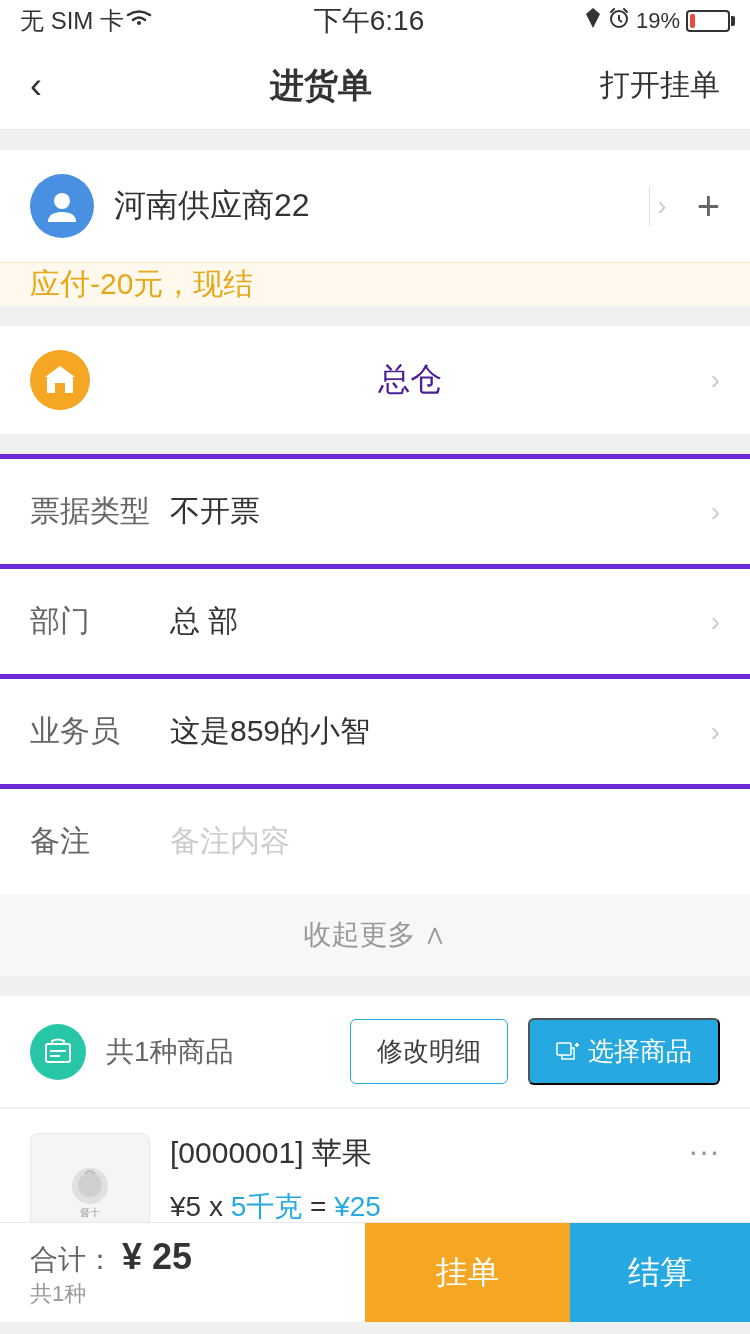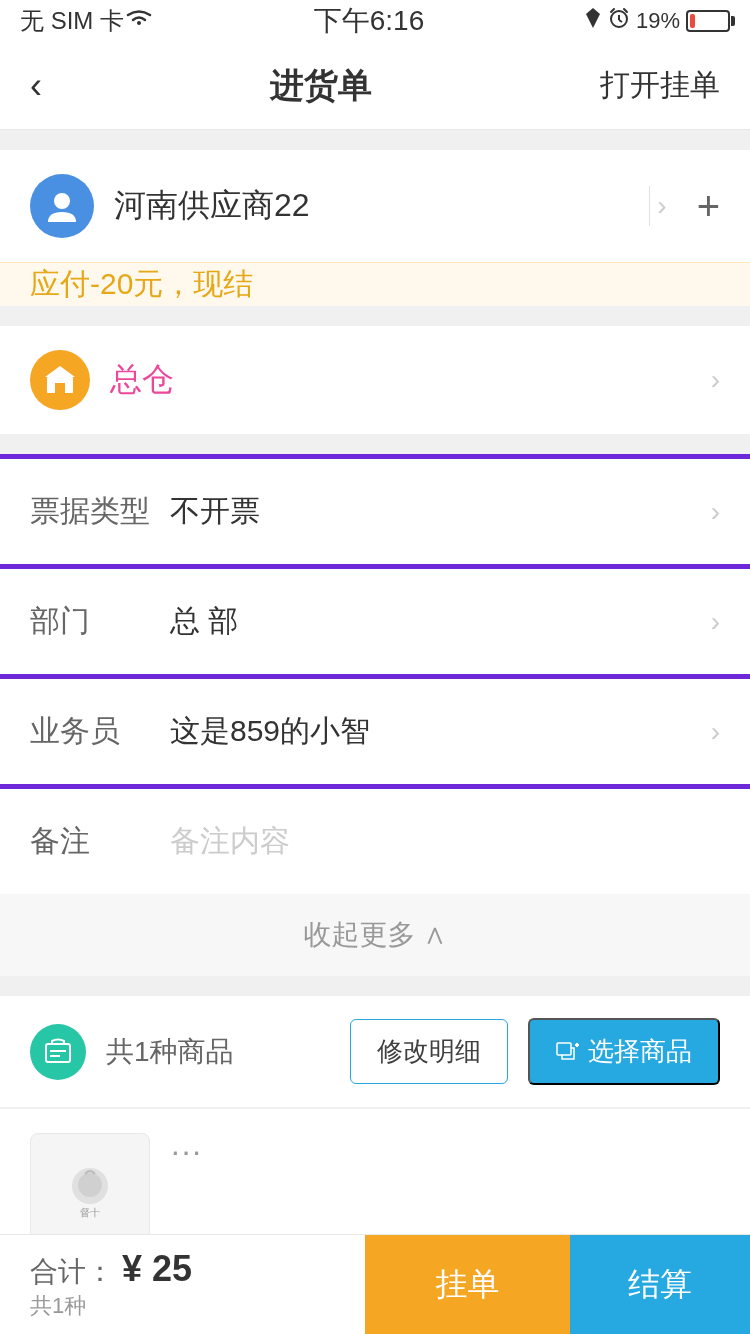--- a/index.html
+++ b/index.html
@@ -193,22 +193,23 @@
       border-radius: 50%;
       background: #F5A623;
       display: flex;
       align-items: center;
       justify-content: center;
       margin-right: 20px;
       flex-shrink: 0;
     }
     .warehouse-name {
       font-size: 32px;
-      color: #ec4899;
+      color: #4c1d95;
       flex: 1;
+      text-align: center;
     }
 
     
     .collapse-bar {
       background: #f7f7f7;
       text-align: center;
       padding: 22px;
       font-size: 28px;
       color: #999;
       cursor: pointer;
@@ -295,21 +296,21 @@
     }
     .product-more {
       font-size: 32px;
       color: #999;
       cursor: pointer;
     }
 
     
     .bottom-bar {
       position: fixed;
-      bottom: 0;
+      bottom: 12px;
       width: 750px;
       height: 100px;
       display: flex;
       align-items: stretch;
       background: #fff;
       border-top: 1px solid #e8e8e8;
     }
     .total-section {
       flex: 1;
       display: flex;
@@ -486,20 +487,32 @@
 
   <div class="product-item">
     <div class="product-thumb">
       <svg width="70" height="70" viewBox="0 0 70 70">
         <circle cx="35" cy="28" r="18" fill="#e0e0e0"></circle>
         <ellipse cx="35" cy="27" rx="12" ry="12" fill="#d0d0d0"></ellipse>
         <path d="M30 16 Q35 10 40 16" stroke="#bbb" stroke-width="2" fill="none"></path>
         <text x="35" y="58" text-anchor="middle" font-size="10" fill="#999">督十</text>
       </svg>
     </div>
+    <div class="product-info">
+      <div class="product-name">
+        <span>[0000001] </span>
+        <span>苹果</span>
+      </div>
+      <div class="product-price">
+        <span>¥5 x </span>
+        <span class="highlight">5千克</span>
+        <span> = </span>
+        <span class="highlight">¥25</span>
+      </div>
+    </div>
     <span class="product-more">···</span>
   </div>
 
 </div>
 
 <div class="bottom-bar">
   <div class="total-section">
     <div style="display:flex; align-items:baseline; gap:8px;">
       <span class="total-label">合计：</span>
       <span class="total-amount">¥ 25</span>

